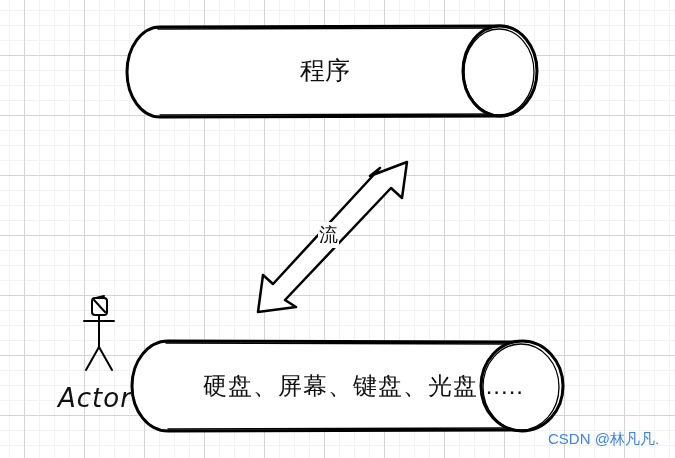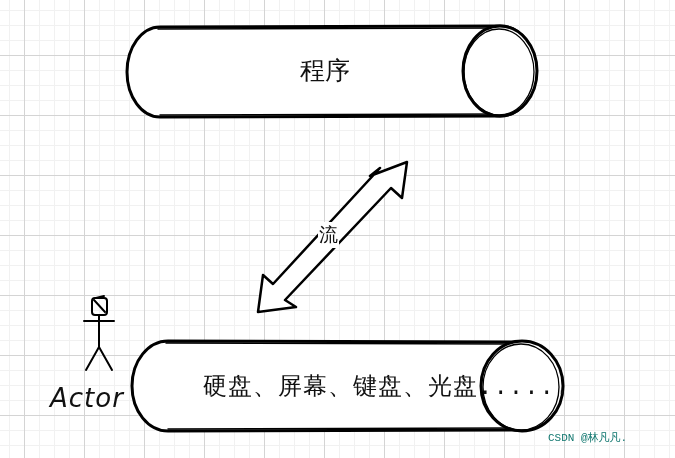--- a/index.html
+++ b/index.html
@@ -11,27 +11,27 @@
       linear-gradient(to bottom, #d4d4d4 1px, transparent 1px),
       linear-gradient(to right, #f1f1f1 1px, transparent 1px),
       linear-gradient(to bottom, #f1f1f1 1px, transparent 1px);
     background-size: 60px 60px, 60px 60px, 15px 15px, 15px 15px;
     background-position: 24px 0, 0 55px, 9px 0, 0 10px;
     font-family: "DejaVu Sans", sans-serif;
   }
   svg.canvas { position:absolute; left:0; top:0; }
   .label {
     position:absolute; color:#111; white-space:nowrap;
-    font-family: Liberation Mono, monospace;
+    font-family: Liberation Sans, sans-serif;
   }
   .title-top { left:300px; top:54px; font-size:25px; }
   .title-bottom { left:167px; top:370px; font-size:24px; letter-spacing:1px;margin-left:36px; }
   .flow-label { left:318px; top:222px; font-size:19px; background:#fff; padding:0 1px; }
-  .actor-label { left:50px; top:383px; font-size:26px; font-family:"DejaVu Sans", sans-serif; font-style:italic; letter-spacing:1px; }
-  .watermark { left:548px; top:430px; font-size:11px; color:#0f766e; }
+  .actor-label { left:58px; top:383px; font-size:26px; font-family:"DejaVu Sans", sans-serif; font-style:italic; letter-spacing:1px; }
+  .watermark { left:548px; top:430px; font-size:15px; color:#3b82f6; }
 </style>
 </head>
 <body>
 
 <svg class="canvas" width="675" height="458" viewBox="0 0 675 458">
 
   <g fill="#fff" stroke="#000" stroke-linecap="round" stroke-linejoin="round">
     <path d="M160,27 L500,26 A36,45 0 0 1 500,116 L160,117 A33,45 0 0 1 160,27 Z" stroke-width="3"></path>
     <path d="M158,29 L502,28 M160,115 L502,114" stroke-width="1.5" fill="none"></path>
     <ellipse cx="500" cy="71" rx="37" ry="45" stroke-width="3"></ellipse>

